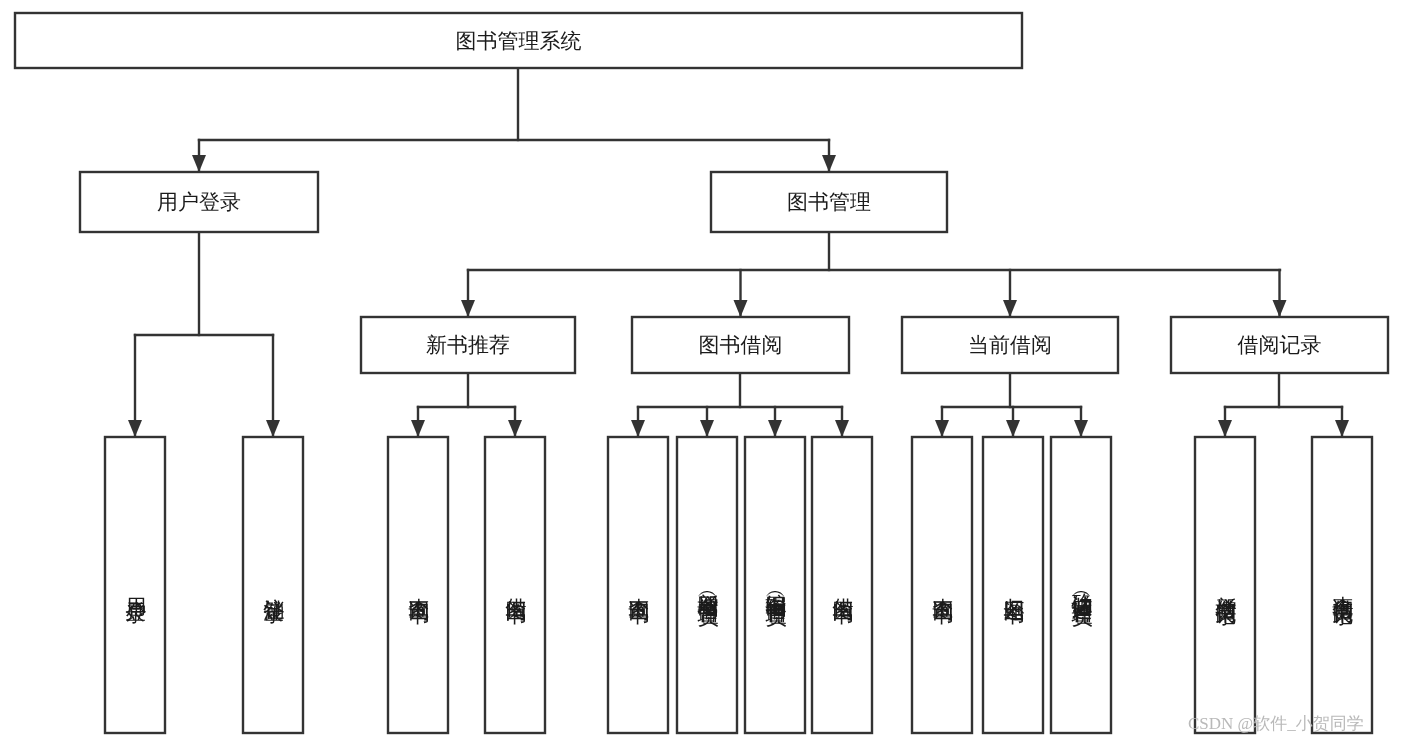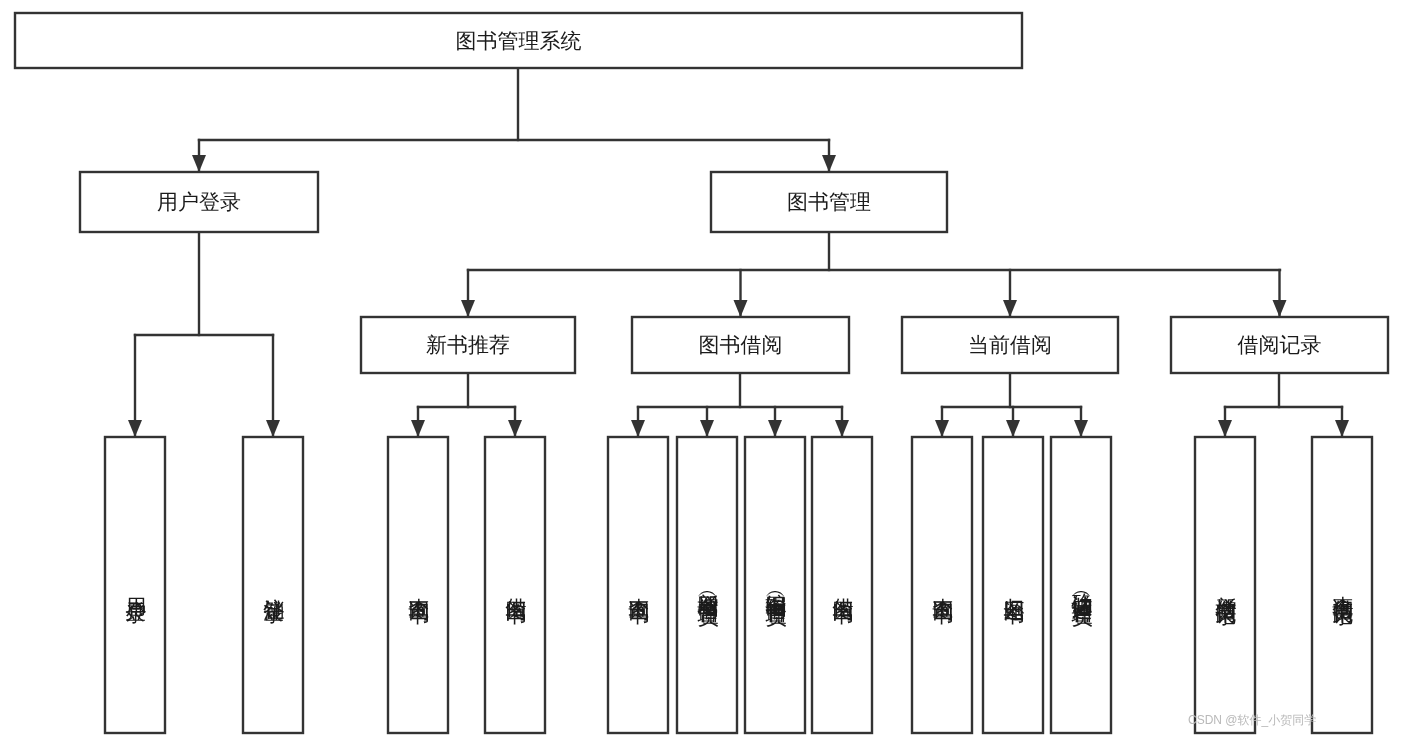--- a/index.html
+++ b/index.html
@@ -51,22 +51,22 @@
     font-size: 21px;
     fill: #1b1b1b;
     writing-mode: vertical-rl;
     text-orientation: upright;
     letter-spacing: 2px;
     dominant-baseline: middle;
     text-anchor: middle;
   }
   .watermark {
     position: absolute;
-    font-family: Liberation Sans, sans-serif;
-    font-size: 12px;
+    font-family: Liberation Serif, serif;
+    font-size: 17px;
     color: #b9b9b9;
     white-space: nowrap;
     left: 1188px;
     top: 712px;
     pointer-events: none;
     text-align: right;
   }
 </style>
 </head>
 <body>

